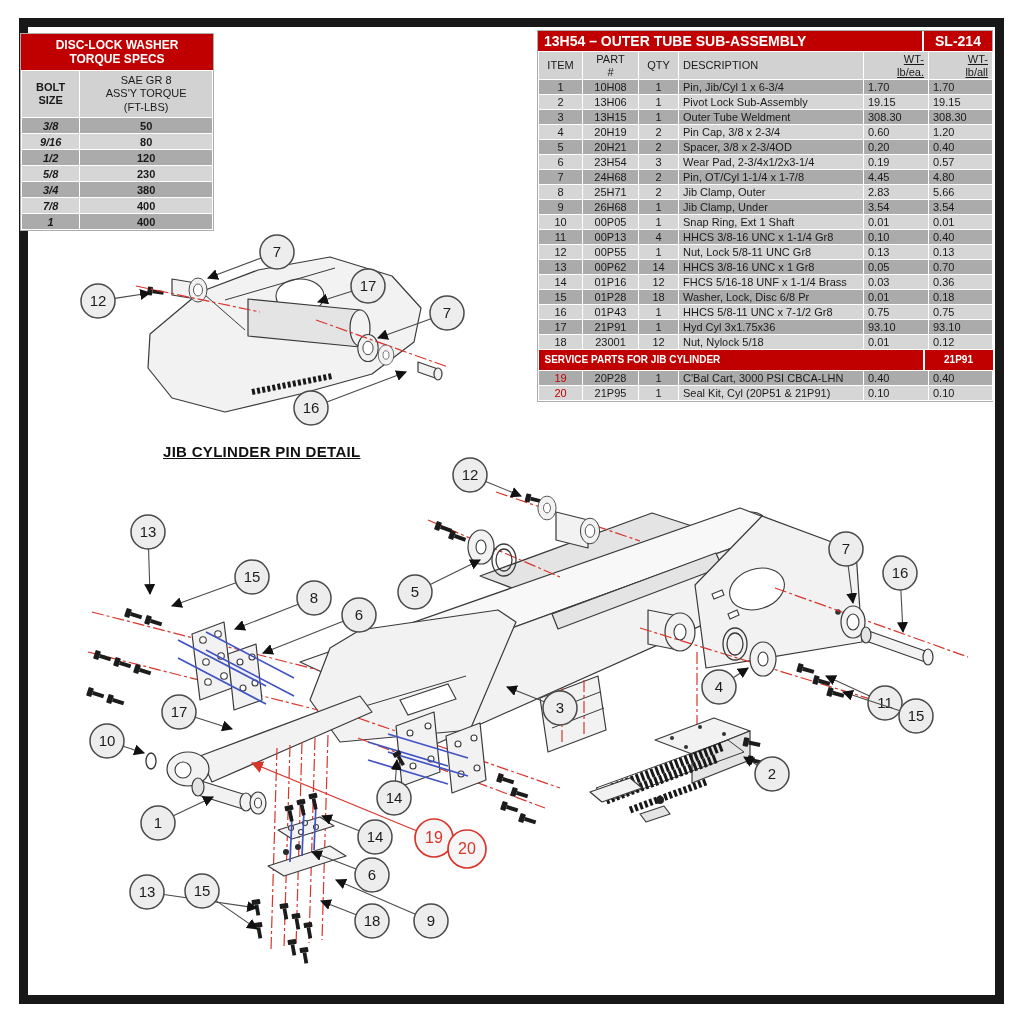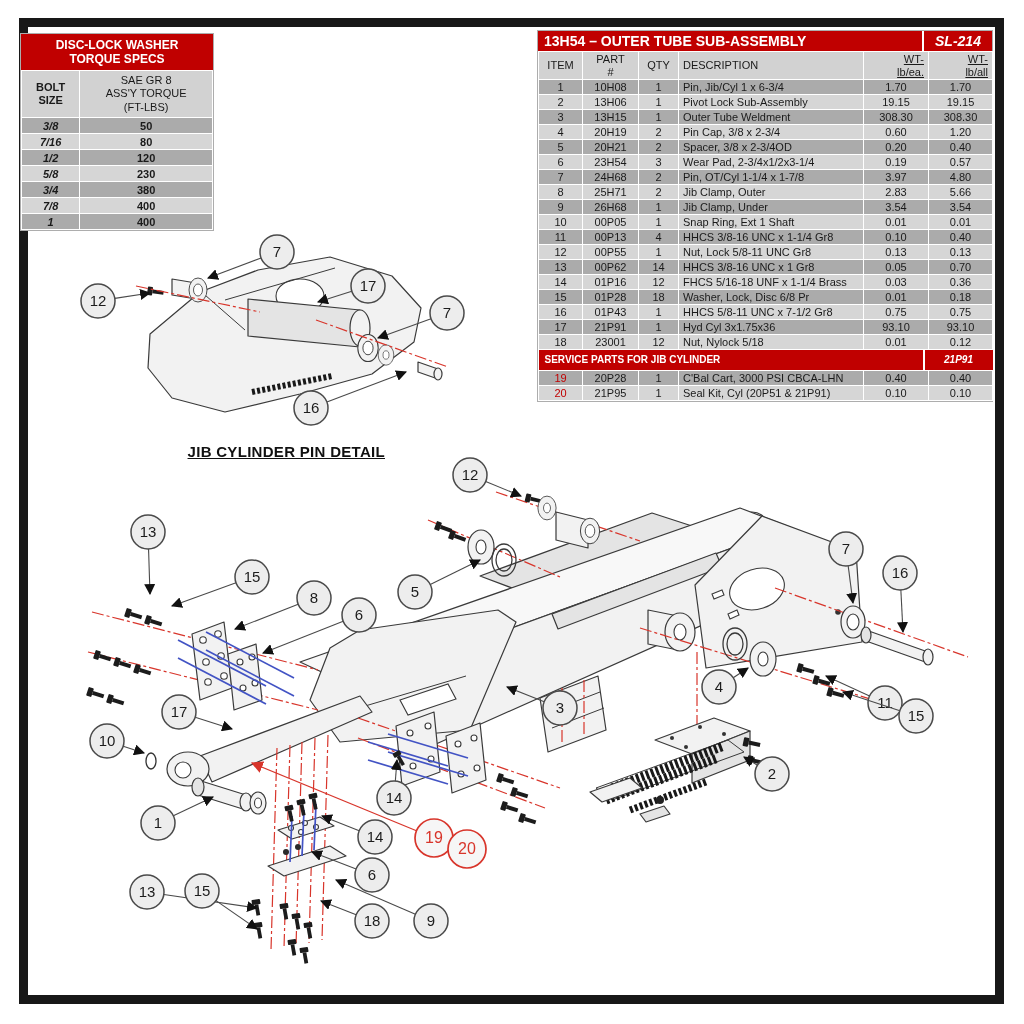--- a/index.html
+++ b/index.html
@@ -13,21 +13,21 @@
   }
   .frame{
     position:absolute;left:19px;top:18px;width:985px;height:986px;
     border:9px solid var(--frame);box-sizing:border-box;background:#fff;
   }
   .pre{white-space:pre-line;}
 
   
   .bar{display:flex;background:var(--red);color:#fff;font-weight:bold;font-size:14px;line-height:14px;}
   .bar .t{flex:1;padding:3px 6px;text-align:left;}
-  .bar .c{width:60px;text-align:center;padding:3px 4px;border-left:2px solid #fff;font-style:italic;}
+  .bar .c{width:60px;text-align:center;padding:3px 4px;border-left:2px solid #fff;}
 
   
   .torque-wrap{position:absolute;left:20px;top:33px;width:192px;border:1px solid #adadad;background:#fff;}
   .torque-title{display:block;text-align:center;padding:4px 2px;font-size:12px;}
   .torque-wrap table{border-collapse:collapse;width:100%;table-layout:fixed;}
   .torque-wrap th,.torque-wrap td{border:1px solid #fff;font-size:11px;text-align:center;padding:1px 2px;}
   .torque-wrap th{background:var(--hdr);font-weight:normal;line-height:1.2;height:44px;vertical-align:middle;}
   .torque-wrap th:first-child{font-weight:bold;}
   .torque-wrap td{height:13px;font-weight:bold;}
   .torque-wrap td:first-child{font-weight:bold;font-style:italic;}
@@ -35,28 +35,28 @@
   tr.light td{background:var(--row-light);}
 
   
   .parts-wrap{position:absolute;left:537px;top:30px;width:454px;border:1px solid #adadad;background:#fff;}
   .parts-wrap table{border-collapse:collapse;width:100%;table-layout:fixed;}
   .parts-wrap th,.parts-wrap td{border:1px solid #fff;font-size:11px;padding:0 4px;overflow:hidden;}
   .parts-wrap th{background:var(--hdr);font-weight:normal;height:27px;line-height:1.15;vertical-align:middle;}
   .parts-wrap td{height:14px;line-height:14px;}
   .c0,.c1,.c2{text-align:center;}
   .c3{text-align:left;margin-left:35px;}
-  .c4,.c5{text-align:center;}
+  .c4,.c5{text-align:left;}
   th.c4,th.c5{text-align:right;text-decoration:underline;}
   td.red-num{color:var(--red);}
   .svc td{border:none;padding:0;}
 
   
   .detail-label{
-    position:absolute;left:163px;top:443px;width:222px;text-align:right;
+    position:absolute;left:163px;top:443px;width:222px;text-align:left;
     font-weight:bold;font-size:15px;letter-spacing:.3px;text-decoration:underline;color:#111;
   }
 
   
   #diagram{position:absolute;left:0;top:0;width:1024px;height:1024px;}
   .part{fill:#f2f2f2;stroke:#3a3a3a;stroke-width:1.2;stroke-linejoin:round;}
   .part-light{fill:#f8f8f8;}
   .part-dark{fill:#e4e4e4;}
   .hole{fill:#fff;stroke:#3a3a3a;stroke-width:1.1;}
   .edge{stroke:#3a3a3a;fill:none;stroke-width:1;}
@@ -448,21 +448,21 @@
 ASS'Y TORQUE
 (FT-LBS)</th>
       </tr>
     </thead>
     <tbody id="torque-body">
         <tr class="dark">
           <td class="c0">3/8</td>
           <td class="c1">50</td>
         </tr>
         <tr class="light">
-          <td class="c0">7/16</td>
+          <td class="c0">9/16</td>
           <td class="c1">80</td>
         </tr>
         <tr class="dark">
           <td class="c0">1/2</td>
           <td class="c1">120</td>
         </tr>
         <tr class="light">
           <td class="c0">5/8</td>
           <td class="c1">230</td>
         </tr>
@@ -556,21 +556,21 @@
           <td class="c2">3</td>
           <td class="c3">Wear Pad, 2-3/4x1/2x3-1/4</td>
           <td class="c4">0.19</td>
           <td class="c5">0.57</td>
         </tr>
         <tr class="dark">
           <td class="c0">7</td>
           <td class="c1">24H68</td>
           <td class="c2">2</td>
           <td class="c3">Pin, OT/Cyl 1-1/4 x 1-7/8</td>
-          <td class="c4">3.97</td>
+          <td class="c4">4.45</td>
           <td class="c5">4.80</td>
         </tr>
         <tr class="light">
           <td class="c0">8</td>
           <td class="c1">25H71</td>
           <td class="c2">2</td>
           <td class="c3">Jib Clamp, Outer</td>
           <td class="c4">2.83</td>
           <td class="c5">5.66</td>
         </tr>

